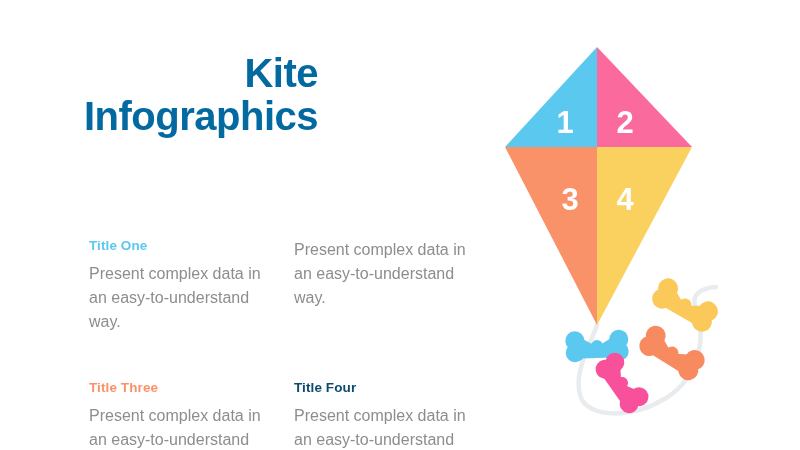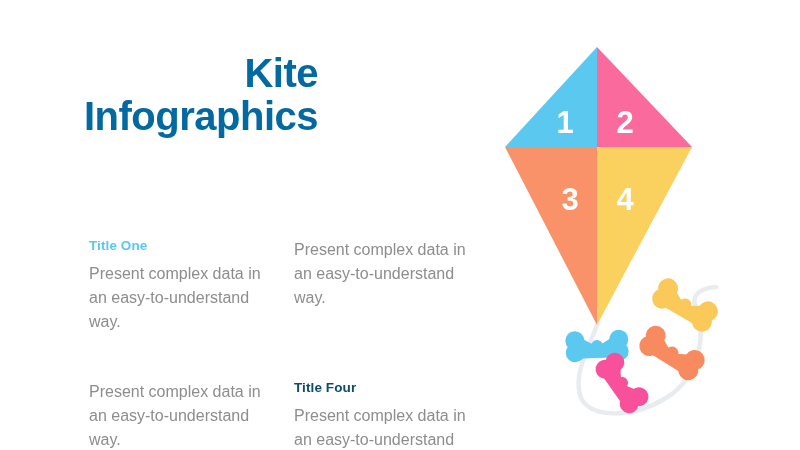--- a/index.html
+++ b/index.html
@@ -101,20 +101,21 @@
     <div class="item-block">
       <p class="item-title" id="t0" style="color: rgb(91, 200, 240);">Title One</p>
       <p class="item-desc">Present complex data in an easy-to-understand way.</p>
     </div>
 
     <div class="item-block">
       <p class="item-desc">Present complex data in an easy-to-understand way.</p>
     </div>
 
     <div class="item-block">
+      <p class="item-title" id="t2" style="color: rgb(250, 146, 105);">Title Three</p>
       <p class="item-desc">Present complex data in an easy-to-understand way.</p>
     </div>
 
     <div class="item-block">
       <p class="item-title" id="t3" style="color: #0c4a6e;">Title Four</p>
       <p class="item-desc">Present complex data in an easy-to-understand way.</p>
     </div>
 
   </div>
 

